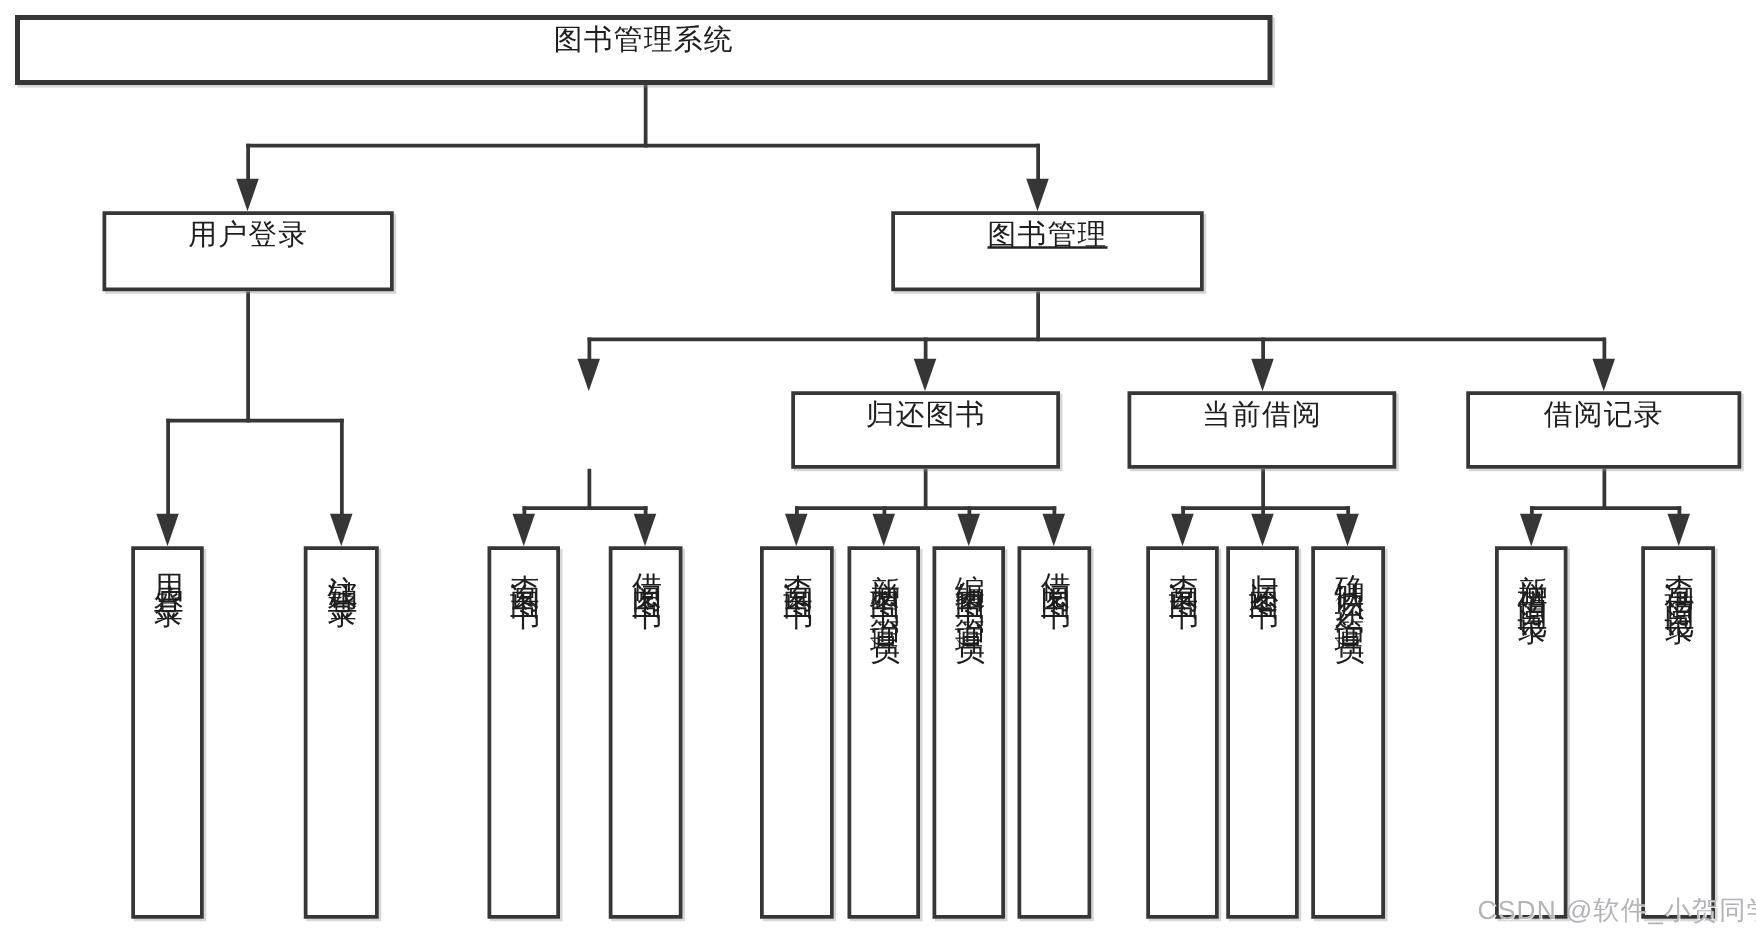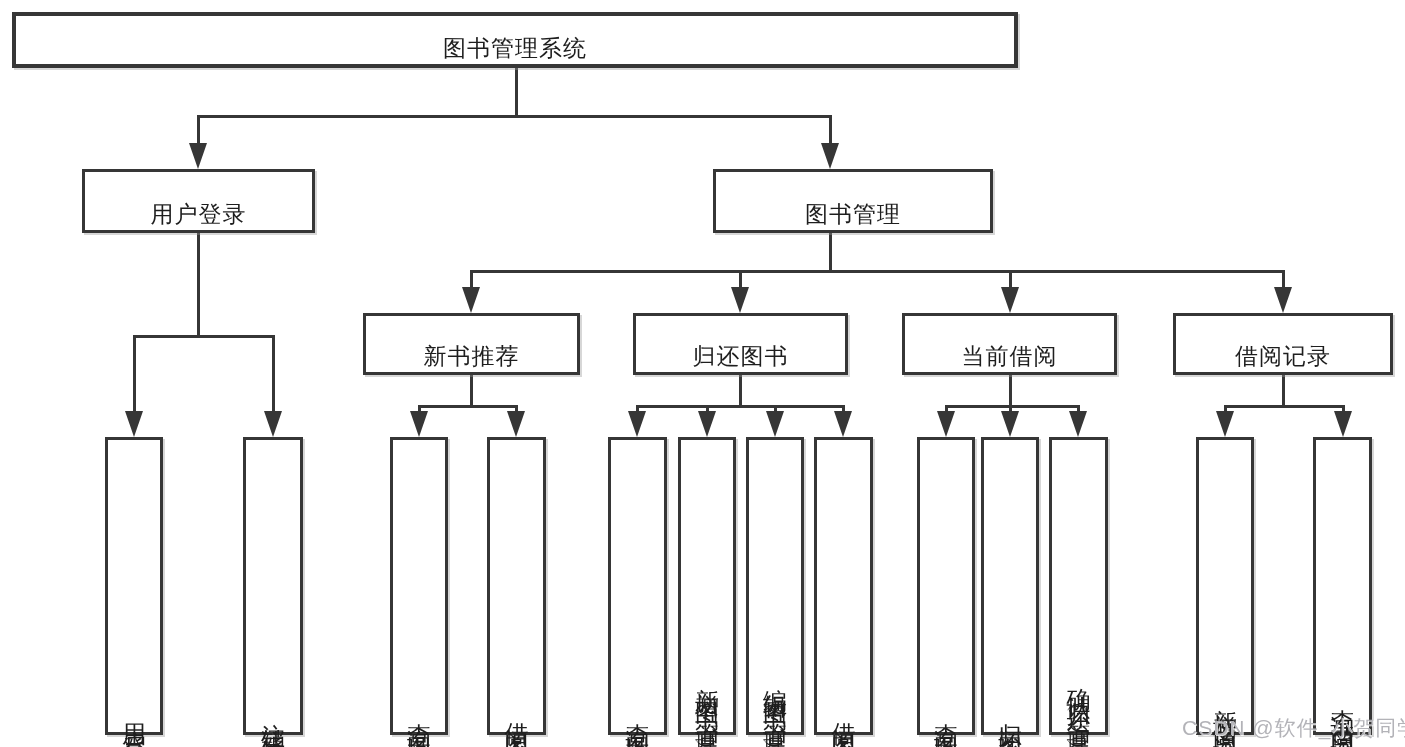--- a/index.html
+++ b/index.html
@@ -9,21 +9,21 @@
     background:#fff;
     font-family:"Liberation Sans",sans-serif;
     color:#222;
     overflow:hidden;
   }
   .node{
     position:absolute;
     background:#fff;
     border:3px solid #363636;
     box-sizing:border-box;
-    display:flex;align-items:flex-end;justify-content:center;
+    display:flex;align-items:flex-start;justify-content:center;
     box-shadow:2px 2px 0 rgba(150,150,150,.38);
     z-index:2;
   }
   .node.root{border-width:4px;}
   .hlabel{
     font-size:23px;
     letter-spacing:1px;
     color:#1e1e1e;
     white-space:nowrap;
   }
@@ -68,21 +68,21 @@
   <div class="v" style="left: 514.5px; top: 68px; height: 50px; background: rgb(54, 54, 54);"></div>
   <div class="h" style="left: 196.5px; top: 115px; width: 635px; background: rgb(54, 54, 54);"></div>
   <div class="v" style="left: 196.5px; top: 115px; height: 30px; background: rgb(54, 54, 54);"></div>
   <div class="arrow" style="left: 189px; top: 143px; border-top-color: rgb(54, 54, 54);"></div>
   <div class="v" style="left: 828.5px; top: 115px; height: 30px; background: rgb(54, 54, 54);"></div>
   <div class="arrow" style="left: 821px; top: 143px; border-top-color: rgb(54, 54, 54);"></div>
 
   <div class="node" style="left: 82px; top: 169px; width: 233px; height: 64px; border-color: rgb(54, 54, 54);">
     <span class="hlabel">用户登录</span>
   </div>
-  <div class="node" style="left: 713px; top: 169px; width: 280px; height: 64px; border-color: rgb(54, 54, 54);">
+  <div class="node" style="left: 713px; top: 169px; width: 250px; height: 64px; border-color: rgb(54, 54, 54); text-decoration: underline;">
     <span class="hlabel">图书管理</span>
   </div>
 
   <div class="v" style="left: 196.5px; top: 233px; height: 105px; background: rgb(54, 54, 54);"></div>
   <div class="h" style="left: 132.5px; top: 335px; width: 142px; background: rgb(54, 54, 54);"></div>
   <div class="v" style="left: 132.5px; top: 335px; height: 78px; background: rgb(54, 54, 54);"></div>
   <div class="arrow" style="left: 125px; top: 411px; border-top-color: rgb(54, 54, 54);"></div>
   <div class="v" style="left: 271.5px; top: 335px; height: 78px; background: rgb(54, 54, 54);"></div>
   <div class="arrow" style="left: 264px; top: 411px; border-top-color: rgb(54, 54, 54);"></div>
 
@@ -90,23 +90,20 @@
   <div class="h" style="left: 469.5px; top: 270px; width: 814px; background: rgb(54, 54, 54);"></div>
   <div class="v" style="left: 469.5px; top: 270px; height: 19px; background: rgb(54, 54, 54);"></div>
   <div class="arrow" style="left: 462px; top: 287px; border-top-color: rgb(54, 54, 54);"></div>
   <div class="v" style="left: 738.5px; top: 270px; height: 19px; background: rgb(54, 54, 54);"></div>
   <div class="arrow" style="left: 731px; top: 287px; border-top-color: rgb(54, 54, 54);"></div>
   <div class="v" style="left: 1008.5px; top: 270px; height: 19px; background: rgb(54, 54, 54);"></div>
   <div class="arrow" style="left: 1001px; top: 287px; border-top-color: rgb(54, 54, 54);"></div>
   <div class="v" style="left: 1281.5px; top: 270px; height: 19px; background: rgb(54, 54, 54);"></div>
   <div class="arrow" style="left: 1274px; top: 287px; border-top-color: rgb(54, 54, 54);"></div>
 
-  <div class="node" style="left: 363px; top: 313px; width: 217px; height: 62px; border-color: rgb(54, 54, 54);">
-    <span class="hlabel">新书推荐</span>
-  </div>
   <div class="node" style="left: 633px; top: 313px; width: 215px; height: 62px; border-color: rgb(54, 54, 54);">
     <span class="hlabel">归还图书</span>
   </div>
   <div class="node" style="left: 902px; top: 313px; width: 215px; height: 62px; border-color: rgb(54, 54, 54);">
     <span class="hlabel">当前借阅</span>
   </div>
   <div class="node" style="left: 1173px; top: 313px; width: 220px; height: 62px; border-color: rgb(54, 54, 54);">
     <span class="hlabel">借阅记录</span>
   </div>
 

